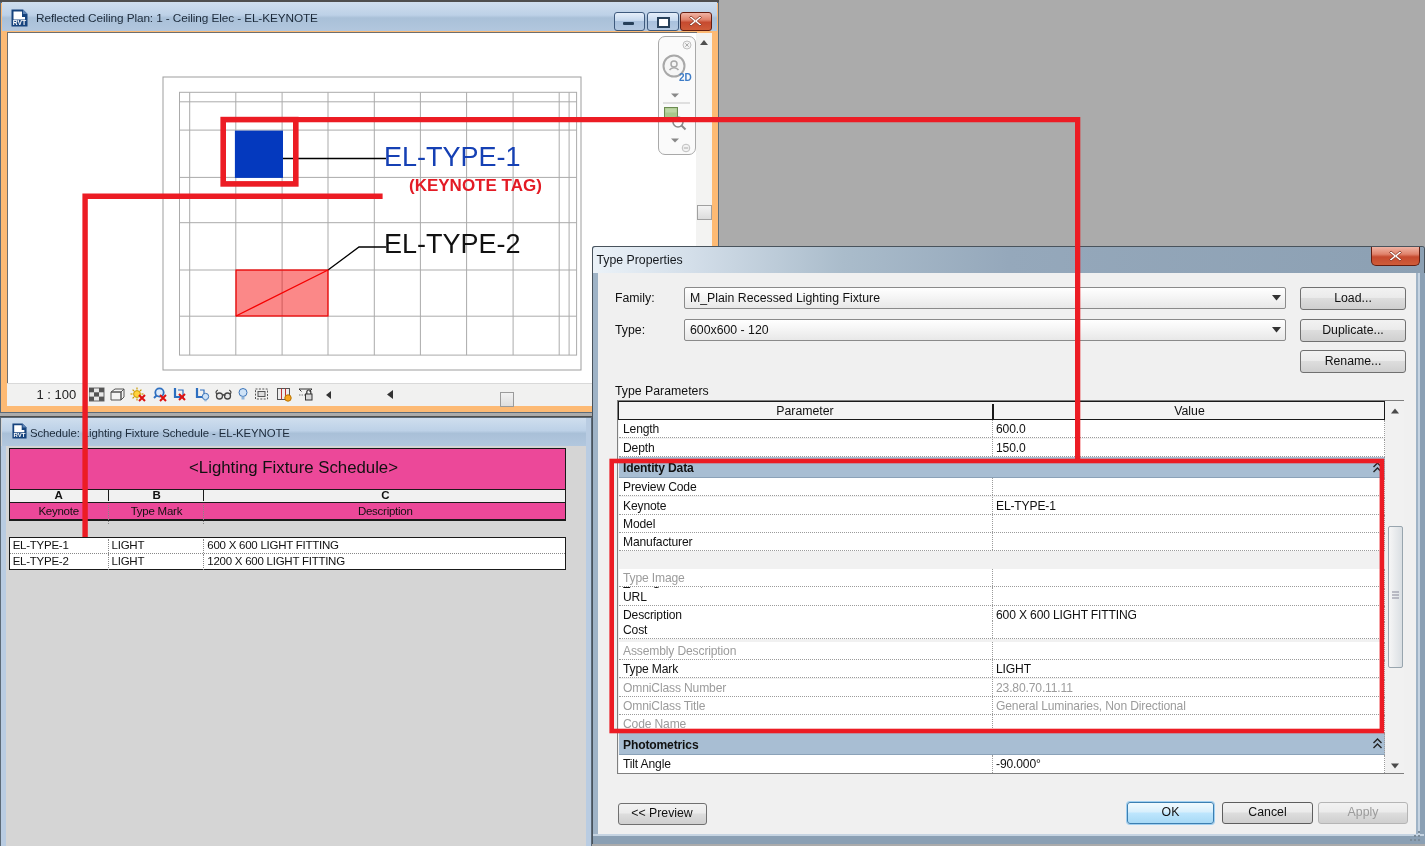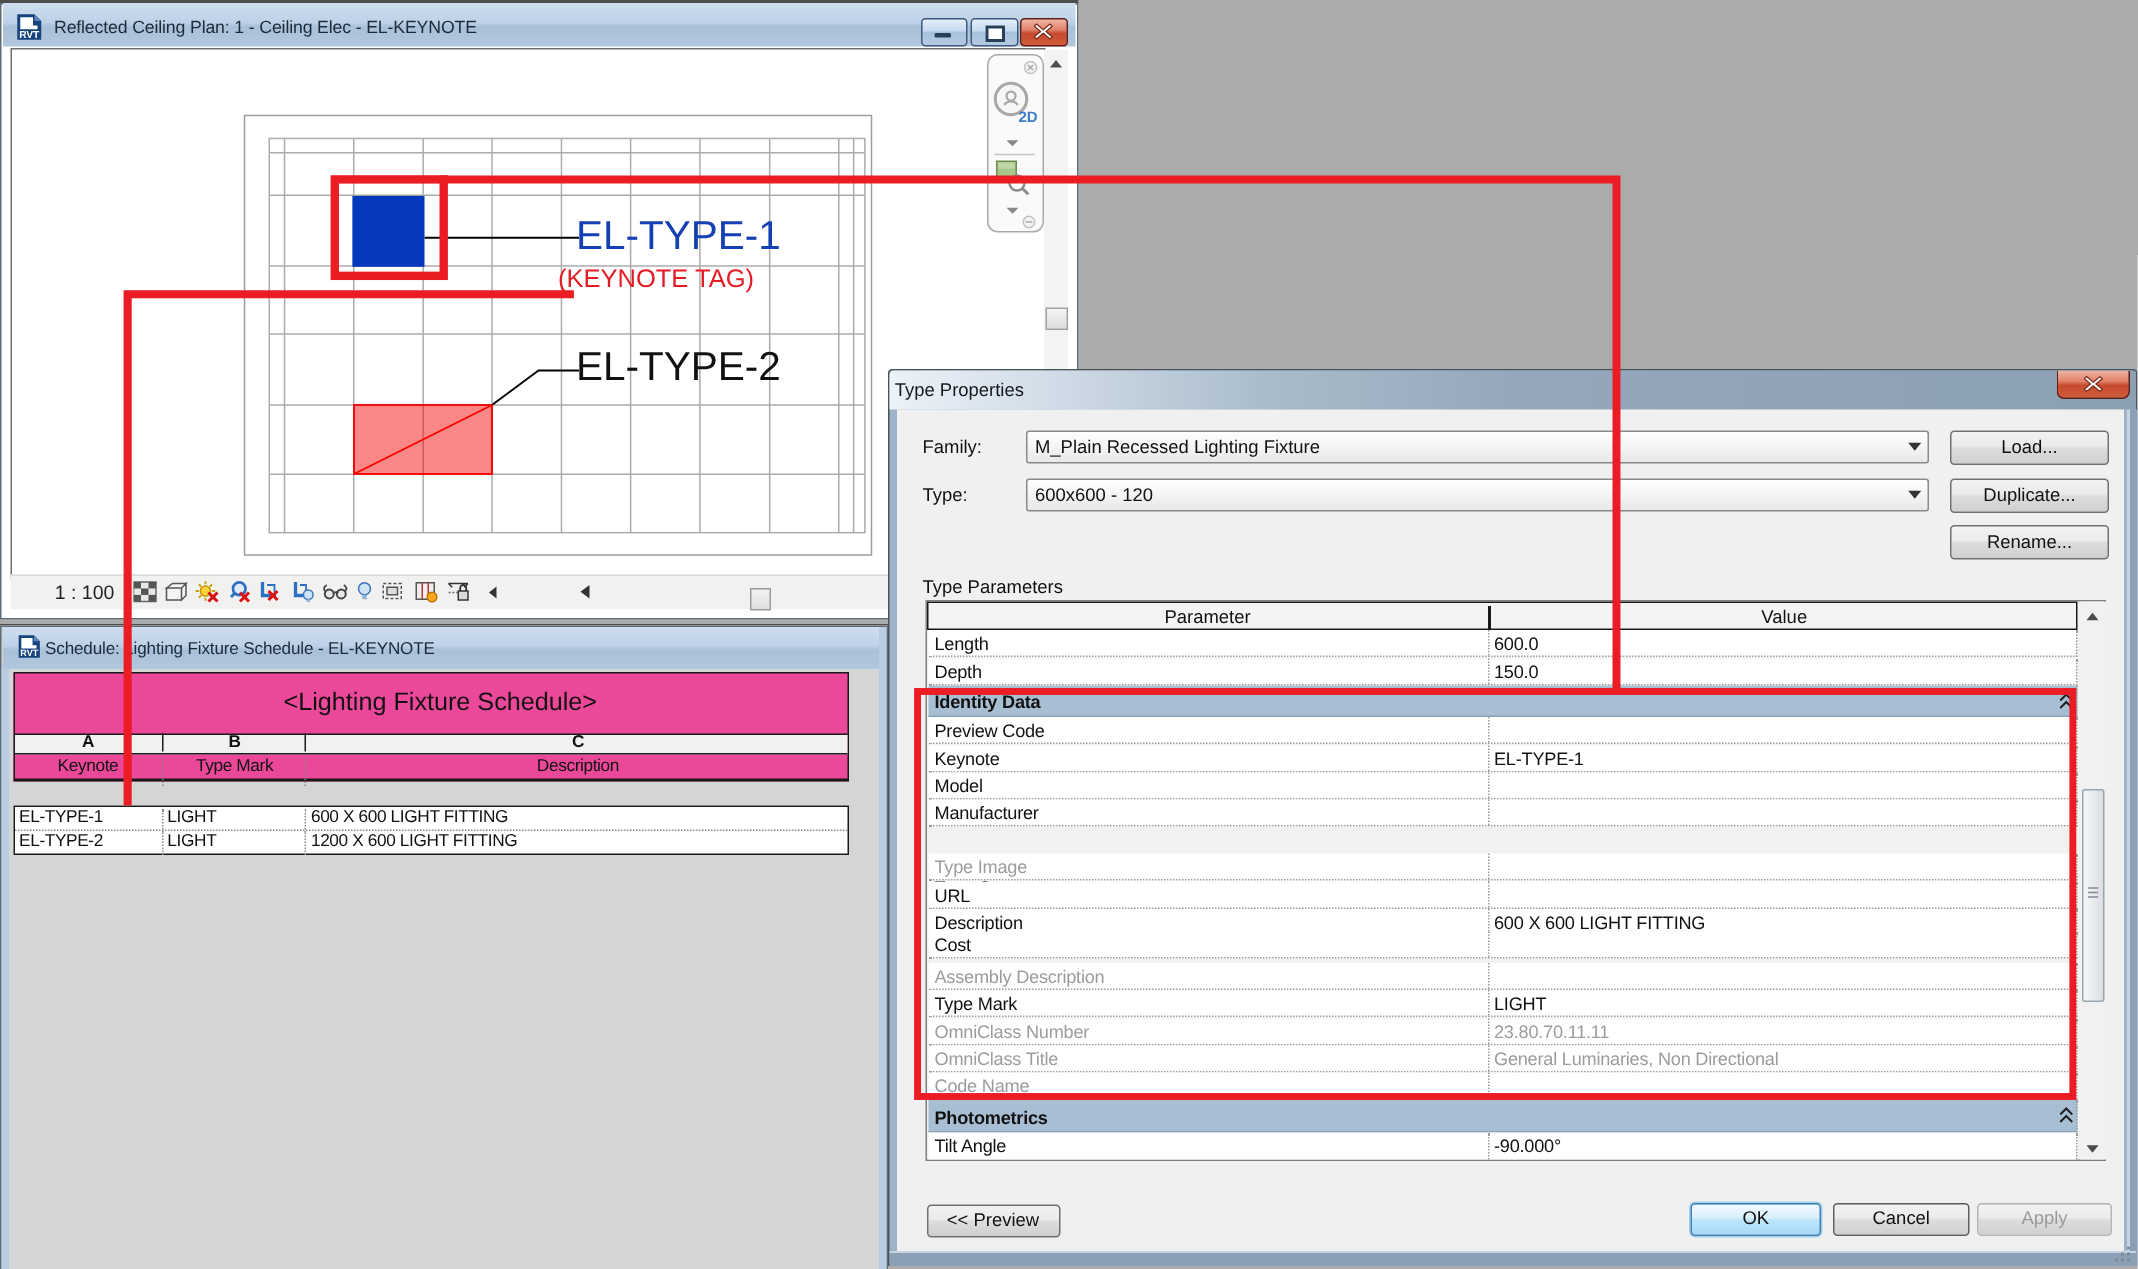--- a/index.html
+++ b/index.html
@@ -19,21 +19,21 @@
   .pname{position:absolute;left:4px;top:0;}
   .pval{position:absolute;left:373px;top:0;border-left:1px dotted #9b9b9b;padding-left:3px;right:0;bottom:0;}
   .grayrow{color:#9c9c9c;}
   .grp{background:#a8bed3;font-weight:bold;border-bottom:1px solid #8ba2b8;}
   .grp .pname{top:1.5px;}
   .schcell{position:absolute;font-size:11.5px;letter-spacing:-0.25px;color:#111;}
 </style></head>
 <body>
 <div id="desk">
 
-  <div class="abs" style="left:0;top:0;width:719px;height:411px;background:#ffffff;
+  <div class="abs" style="left:0;top:0;width:719px;height:411px;background:#fdba74;
        box-shadow:inset 0 0 0 1px #5d6b78;border-top:2px solid #4e4e4e;">
 
     <div class="abs tbar-grad" style="left:2px;top:0px;width:715px;height:29px;"></div>
 
     <svg class="abs" style="left:11px;top:7px;" width="17" height="18" viewBox="0 0 17 18">
       <path d="M0.5 0.5 h11.5 l4.5 4.5 v12.5 h-16 z" fill="#16437d"></path>
       <path d="M12 0.5 l4.5 4.5 h-4.5 z" fill="#5d83b4"></path>
       <path d="M2.5 2.5 h8.5 v5.5 h3 v2.5 h-11.5 z" fill="#fff"></path>
       <text x="8.5" y="16" font-size="6.8" fill="#fff" text-anchor="middle" font-family="Liberation Sans" font-weight="bold">RVT</text>
     </svg>
@@ -78,21 +78,21 @@
 
         <line x1="283" y1="156.5" x2="386" y2="156.5" stroke="#000" stroke-width="1.3"></line>
         <path d="M328 268 L359 245 H386" fill="none" stroke="#000" stroke-width="1.3"></path>
 
         <rect x="234.9" y="128.6" width="48.1" height="47.3" fill="#0439be"></rect>
         <rect x="236" y="268" width="92" height="46" fill="#f60000" fill-opacity="0.465" stroke="#f60000" stroke-width="1.2"></rect>
         <line x1="236" y1="314" x2="328" y2="268" stroke="#f60000" stroke-width="1.3"></line>
       </svg>
       
       <div class="abs" style="left:376px;top:108.5px;font-size:27px;color:#1540b4;">EL-TYPE-1</div>
-      <div class="abs" style="left:364px;top:143px;font-size:17px;font-weight:normal;color:#e31b25;">(KEYNOTE TAG)</div>
+      <div class="abs" style="left:401px;top:143px;font-size:17px;font-weight:bold;color:#e31b25;">(KEYNOTE TAG)</div>
       <div class="abs" style="left:376px;top:196px;font-size:27px;color:#111;">EL-TYPE-2</div>
       
       <div class="abs" style="left:650px;top:3px;width:36px;height:117px;border:1.5px solid #a9a9a9;border-radius:7px;background:rgba(250,250,250,0.92);">
         <svg width="36" height="117" viewBox="0 0 36 117">
           <circle cx="28" cy="8" r="4" fill="#f3f3f3" stroke="#c0c0c0"></circle>
           <path d="M26.3 6.3 l3.4 3.4 m0 -3.4 l-3.4 3.4" stroke="#aaa" stroke-width="1"></path>
           <circle cx="15" cy="29" r="10.5" fill="#f6f6f6" stroke="#a8a8a8" stroke-width="2"></circle>
           <circle cx="15" cy="27" r="3" fill="none" stroke="#a8a8a8" stroke-width="1.5"></circle>
           <path d="M10.5 33 a5.5 5.5 0 0 1 9 0" fill="none" stroke="#a8a8a8" stroke-width="1.5"></path>
           <text x="20" y="44" font-size="10" fill="#3d7cc7" font-family="Liberation Sans" font-weight="bold">2D</text>

